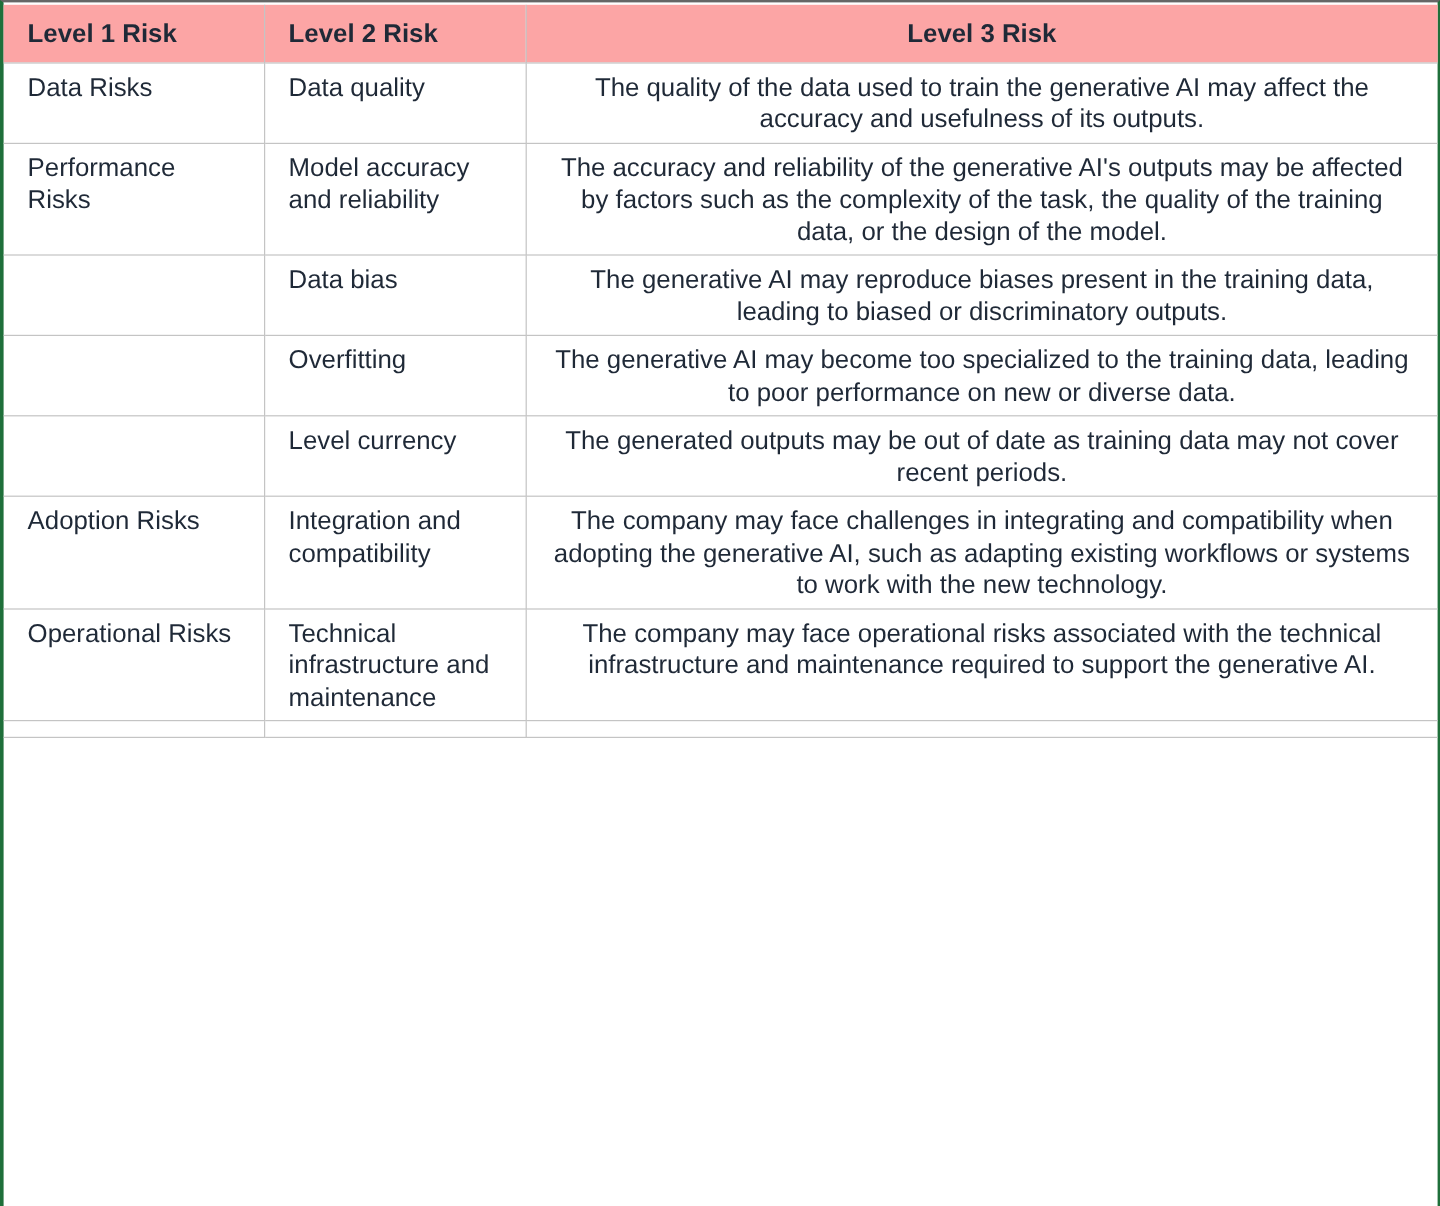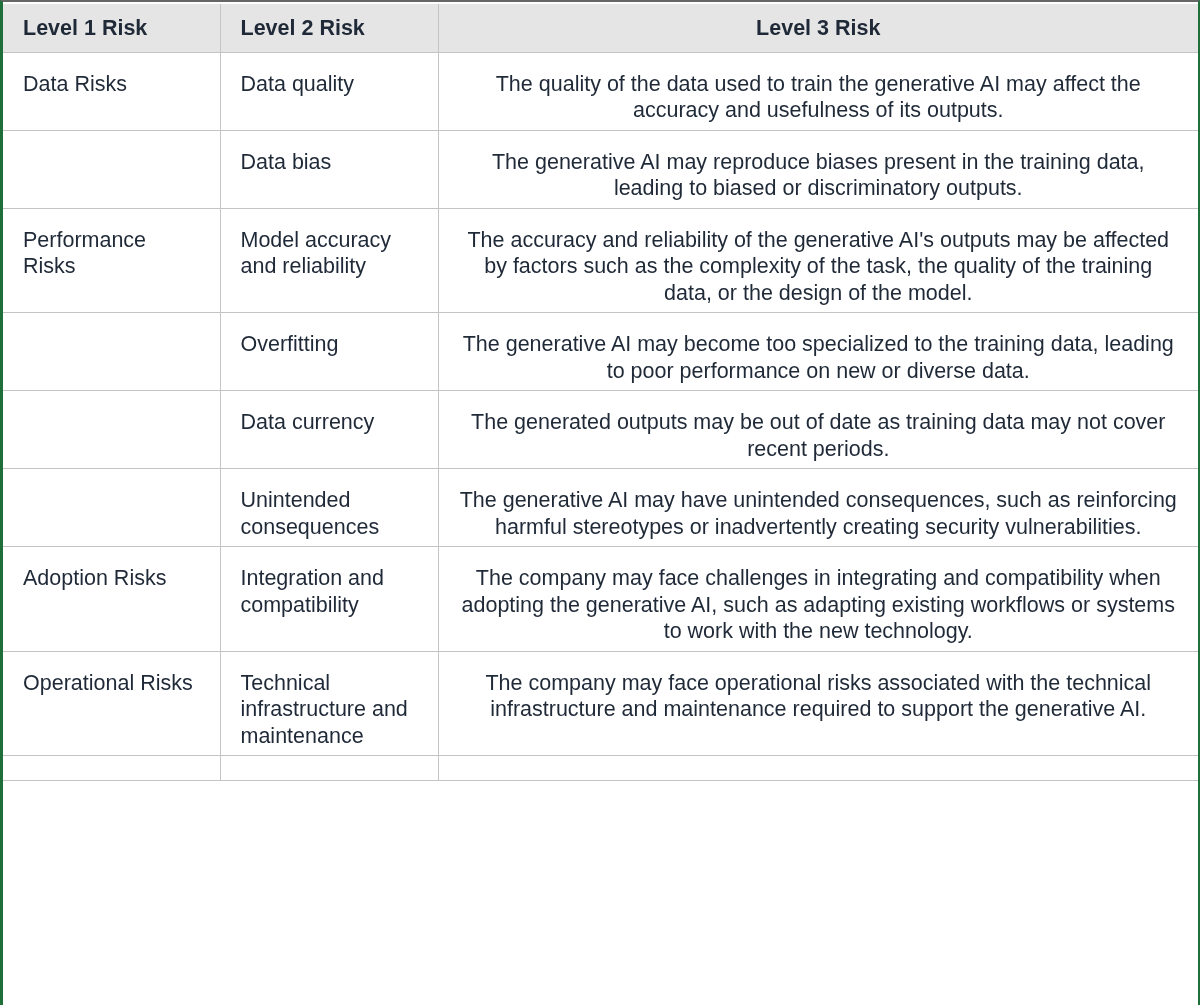--- a/index.html
+++ b/index.html
@@ -25,26 +25,26 @@
     line-height: 26.5px;
   }
   .risk-table th, .risk-table td {
     border: 1px solid #c4c4c4;
     vertical-align: top;
     text-align: left;
     padding: 9px 20px 6px 20px;
     word-wrap: break-word;
   }
   .risk-table thead th {
-    background: #e5e5e5;
+    background: #fca5a5;
     font-weight: bold;
     padding-top: 11px; padding-bottom: 10px;
     color: #1f2937;
   }
-  .risk-table tbody td { padding-top: 18px; padding-bottom: 6px; margin-top: 24px; }
+  .risk-table tbody td { padding-top: 7px; padding-bottom: 6px; margin-top: 24px; }
   col.c1 { width: 217px; }
   col.c2 { width: 218px; }
   col.c3 { width: 760px; }
   .risk-table tr:first-child th { border-top: none; }
   .risk-table th:first-child, .risk-table td:first-child { border-left: none; }
   .risk-table th:last-child, .risk-table td:last-child { border-right: none; text-align: center; }
 </style>
 </head>
 <body>
 
@@ -63,43 +63,38 @@
       <th>Level 3 Risk</th>
     </tr>
   </thead>
   <tbody>
     <tr>
       <td>Data Risks</td>
       <td>Data quality</td>
       <td>The quality of the data used to train the generative AI may affect the accuracy and usefulness of its outputs.</td>
     </tr>
     <tr>
+      <td>Performance Risks</td>
+      <td>Model accuracy and reliability</td>
+      <td>The accuracy and reliability of the generative AI's outputs may be affected by factors such as the complexity of the task, the quality of the training data, or the design of the model.</td>
+    </tr>
+    <tr>
       <td></td>
       <td>Data bias</td>
       <td>The generative AI may reproduce biases present in the training data, leading to biased or discriminatory outputs.</td>
-    </tr>
-    <tr>
-      <td>Performance Risks</td>
-      <td>Model accuracy and reliability</td>
-      <td>The accuracy and reliability of the generative AI's outputs may be affected by factors such as the complexity of the task, the quality of the training data, or the design of the model.</td>
     </tr>
     <tr>
       <td></td>
       <td>Overfitting</td>
       <td>The generative AI may become too specialized to the training data, leading to poor performance on new or diverse data.</td>
     </tr>
     <tr>
       <td></td>
-      <td>Data currency</td>
+      <td>Level currency</td>
       <td>The generated outputs may be out of date as training data may not cover recent periods.</td>
-    </tr>
-    <tr>
-      <td></td>
-      <td>Unintended consequences</td>
-      <td>The generative AI may have unintended consequences, such as reinforcing harmful stereotypes or inadvertently creating security vulnerabilities.</td>
     </tr>
     <tr>
       <td>Adoption Risks</td>
       <td>Integration and compatibility</td>
       <td>The company may face challenges in integrating and compatibility when adopting the generative AI, such as adapting existing workflows or systems to work with the new technology.</td>
     </tr>
     <tr>
       <td>Operational Risks</td>
       <td>Technical infrastructure and maintenance</td>
       <td>The company may face operational risks associated with the technical infrastructure and maintenance required to support the generative AI.</td>

